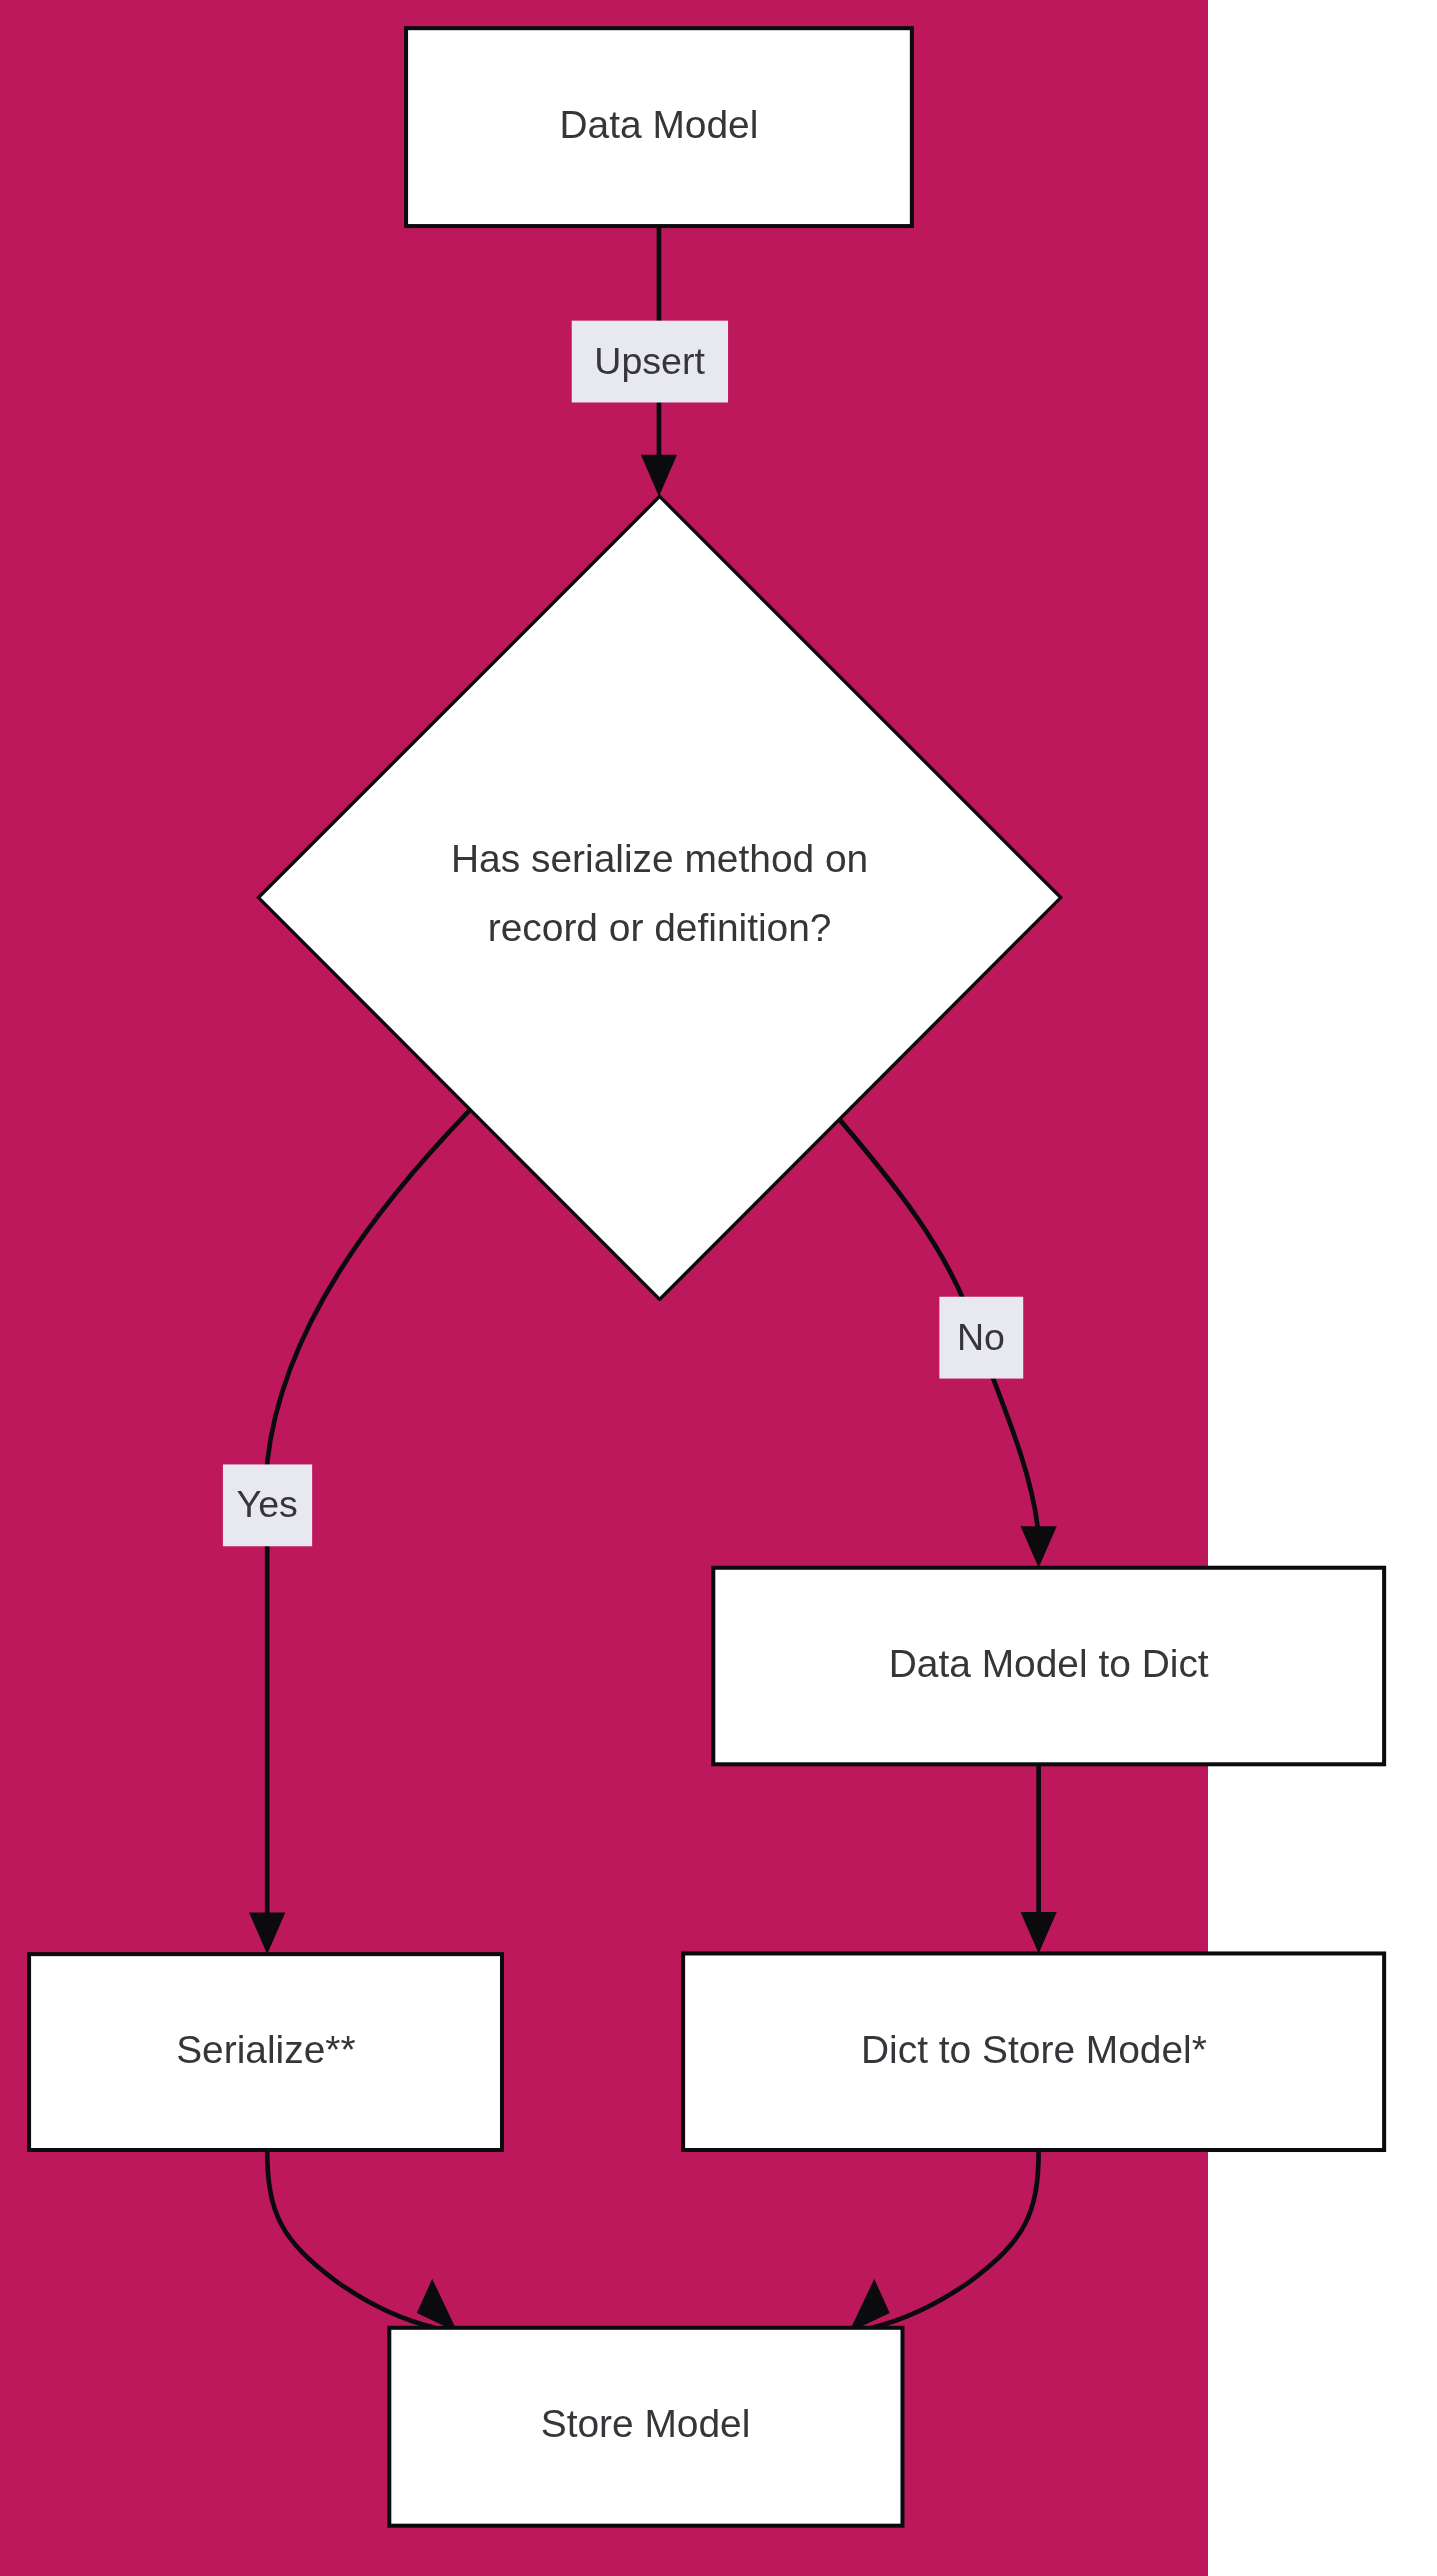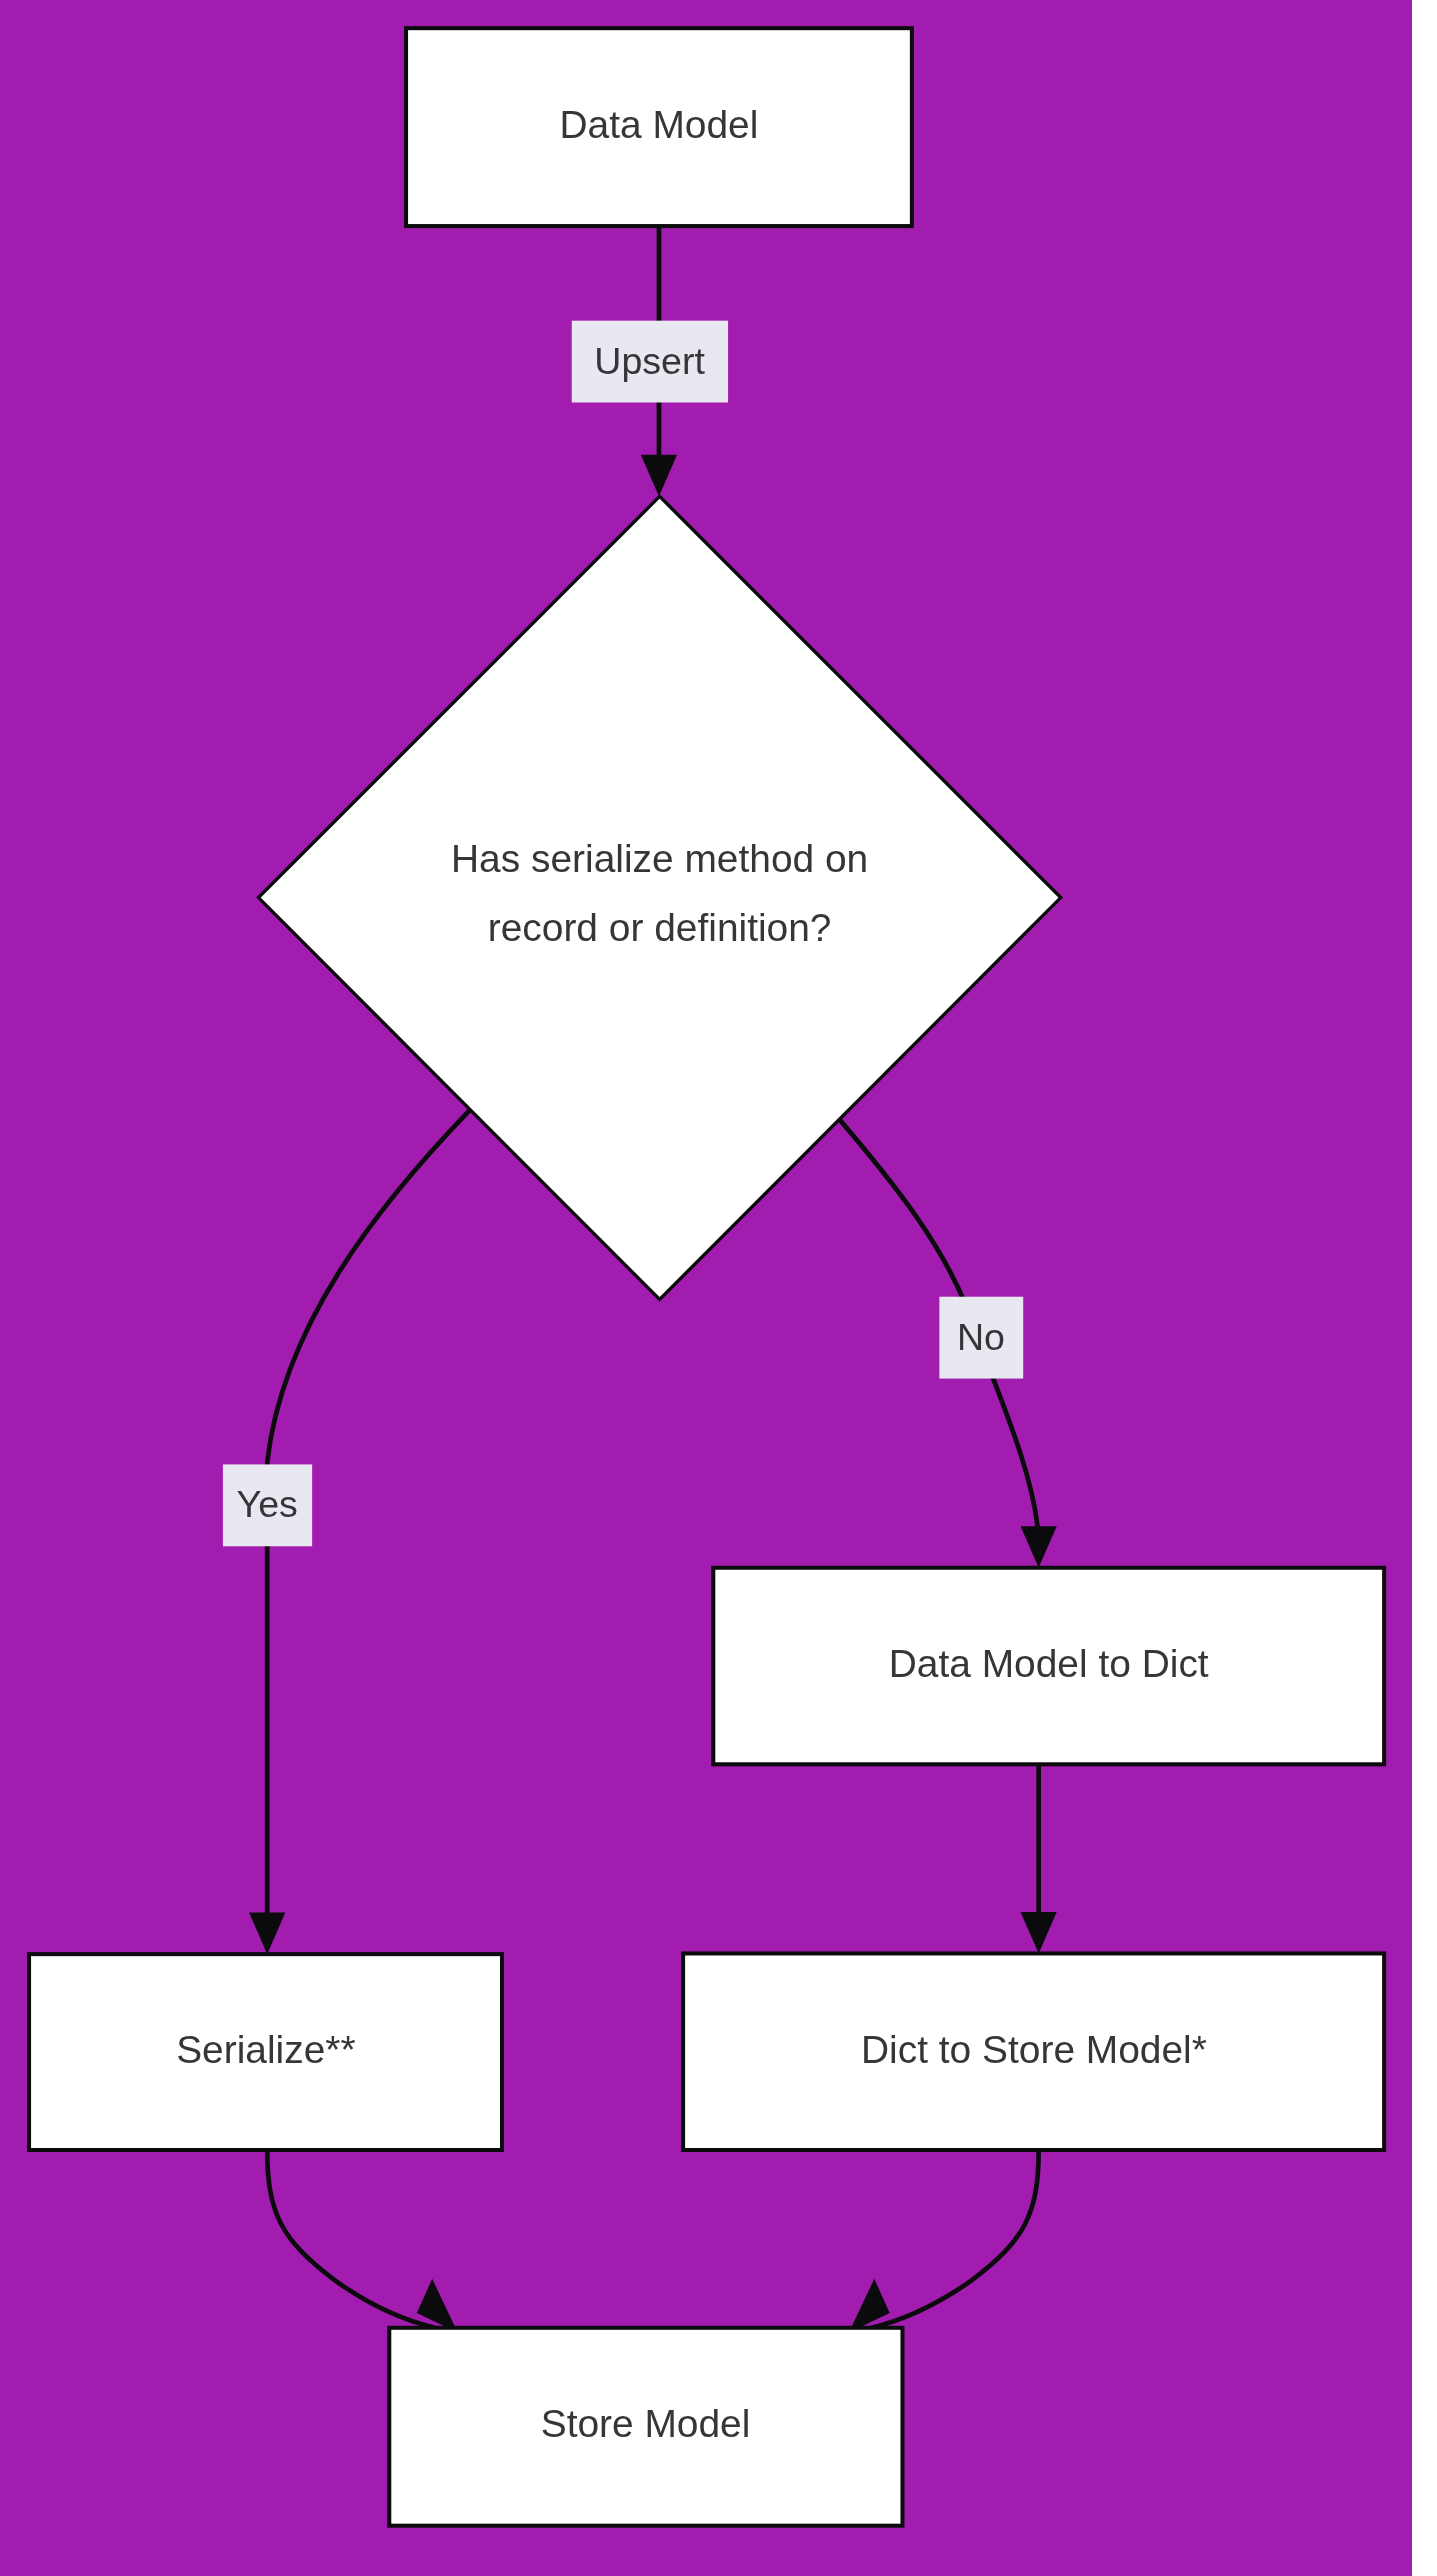--- a/index.html
+++ b/index.html
@@ -9,23 +9,23 @@
     background: #ffffff;
   }
   body {
     width: 1438px;
     height: 2576px;
     overflow: hidden;
     font-family: "Liberation Sans", sans-serif;
   }
   #flow-root {
     position: relative;
-    width: 1412px;
+    width: 1208px;
     height: 2576px;
-    background: #a21caf;
+    background: #be185d;
   }
   svg#flow-svg {
     display: block;
     width: 1438px;
     height: 2576px;
   }
   .node-shape {
     fill: #ffffff;
     stroke: #0b0b0d;
     stroke-width: 6;

